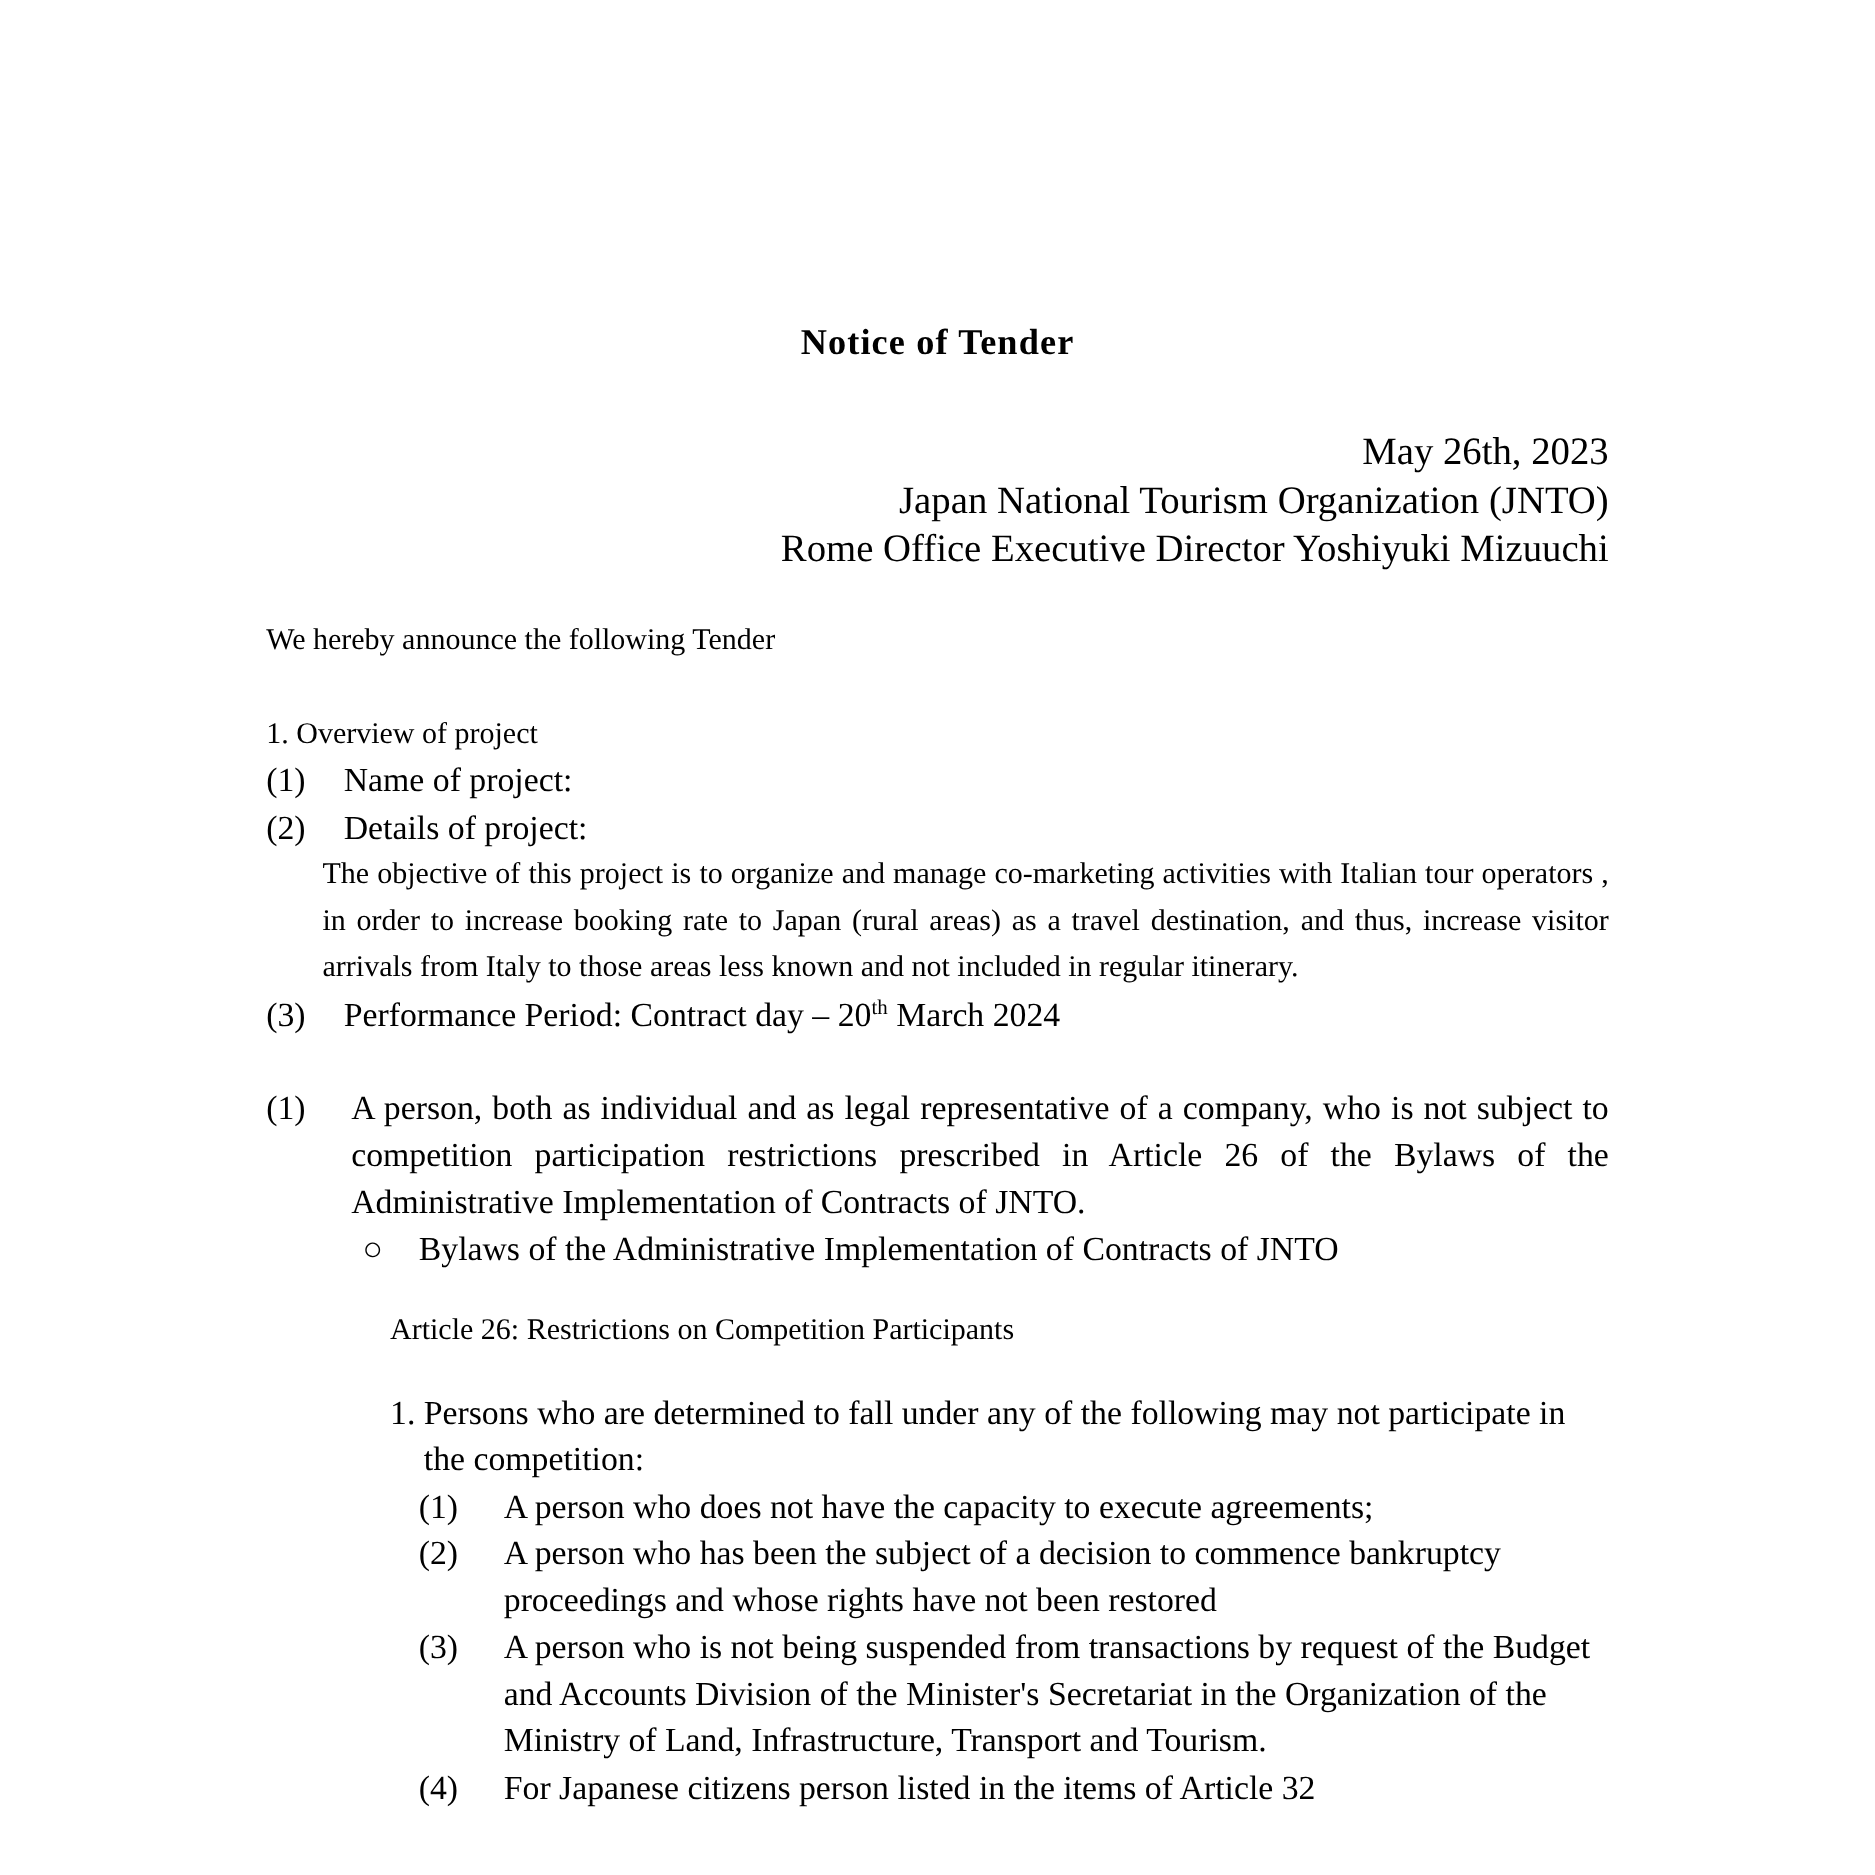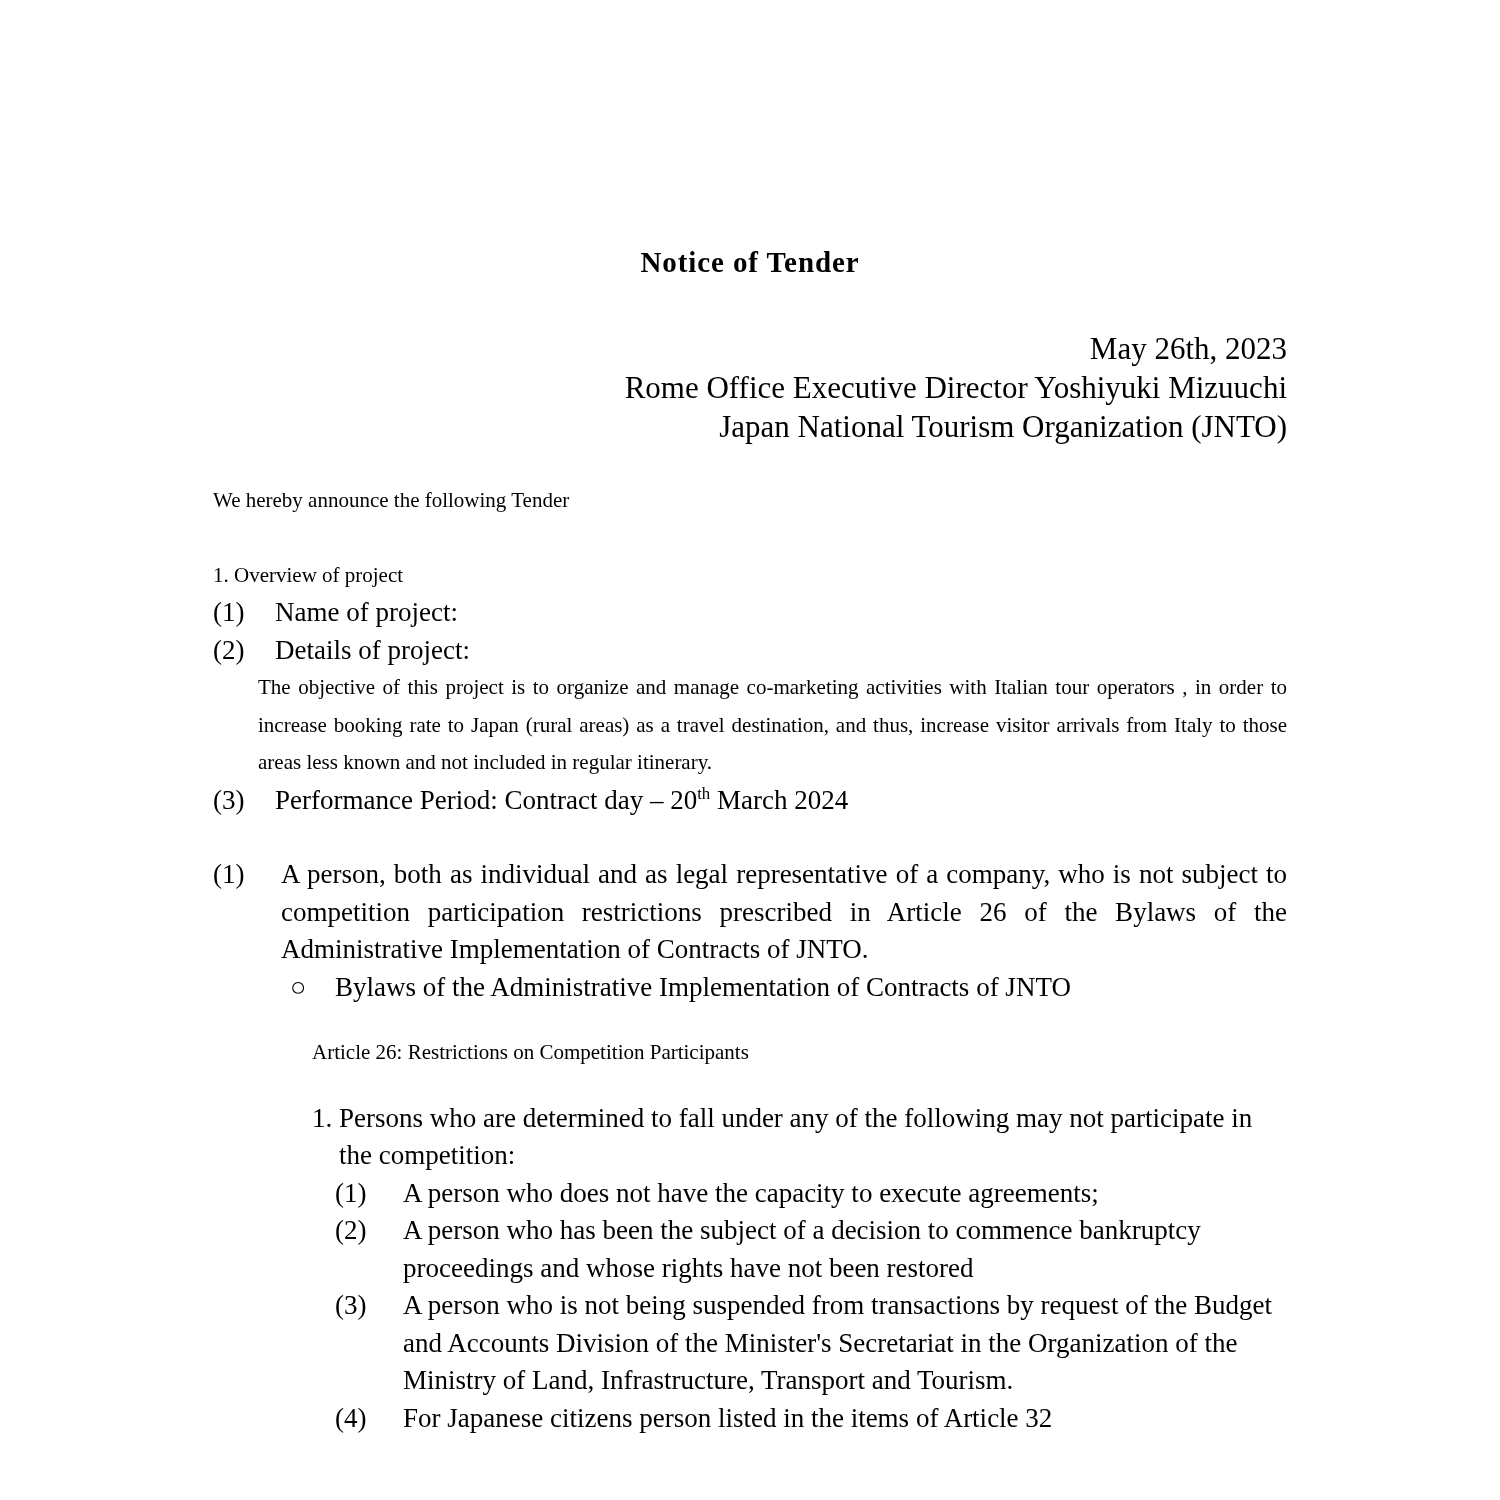--- a/index.html
+++ b/index.html
@@ -29,35 +29,35 @@
     width: 1074px;
   }
 
   
   .doc-title {
     text-align: center;
     font-weight: bold;
     font-size: 29px;
     letter-spacing: 0.9px;
     line-height: 38px;
-    margin: 0 0 48px 0;
+    margin: 12px 0 48px 0;
   }
 
   
   .sig-block {
     text-align: right;
     font-size: 31px;
     line-height: 39px;
     margin: 0;
   }
   .sig-line { display: block; }
 
   
   .para {
-    font-size: 21px;
+    font-size: 24px;
     line-height: 37.5px;
     margin: 0;
     text-align: left;
   }
   .justify {
     text-align: justify;
     text-justify: inter-word;
     font-family: Liberation Serif, serif;
   }
   .spacer-lg { height: 36px; }
@@ -96,22 +96,22 @@
 </head>
 <body>
 
 <div class="page">
   <div class="content">
 
     <div class="doc-title">Notice of Tender</div>
 
     <div class="sig-block">
       <span class="sig-line">May 26th, 2023</span>
+      <span class="sig-line">Japan National Tourism Organization (JNTO)</span>
       <span class="sig-line">Rome Office Executive Director Yoshiyuki Mizuuchi</span>
-      <span class="sig-line">Japan National Tourism Organization (JNTO)</span>
     </div>
 
     <div class="spacer-lg"></div>
 
     <p class="para">We hereby announce the following Tender</p>
 
     <div class="spacer-md"></div>
 
     <p class="para">1. Overview of project</p>
 

